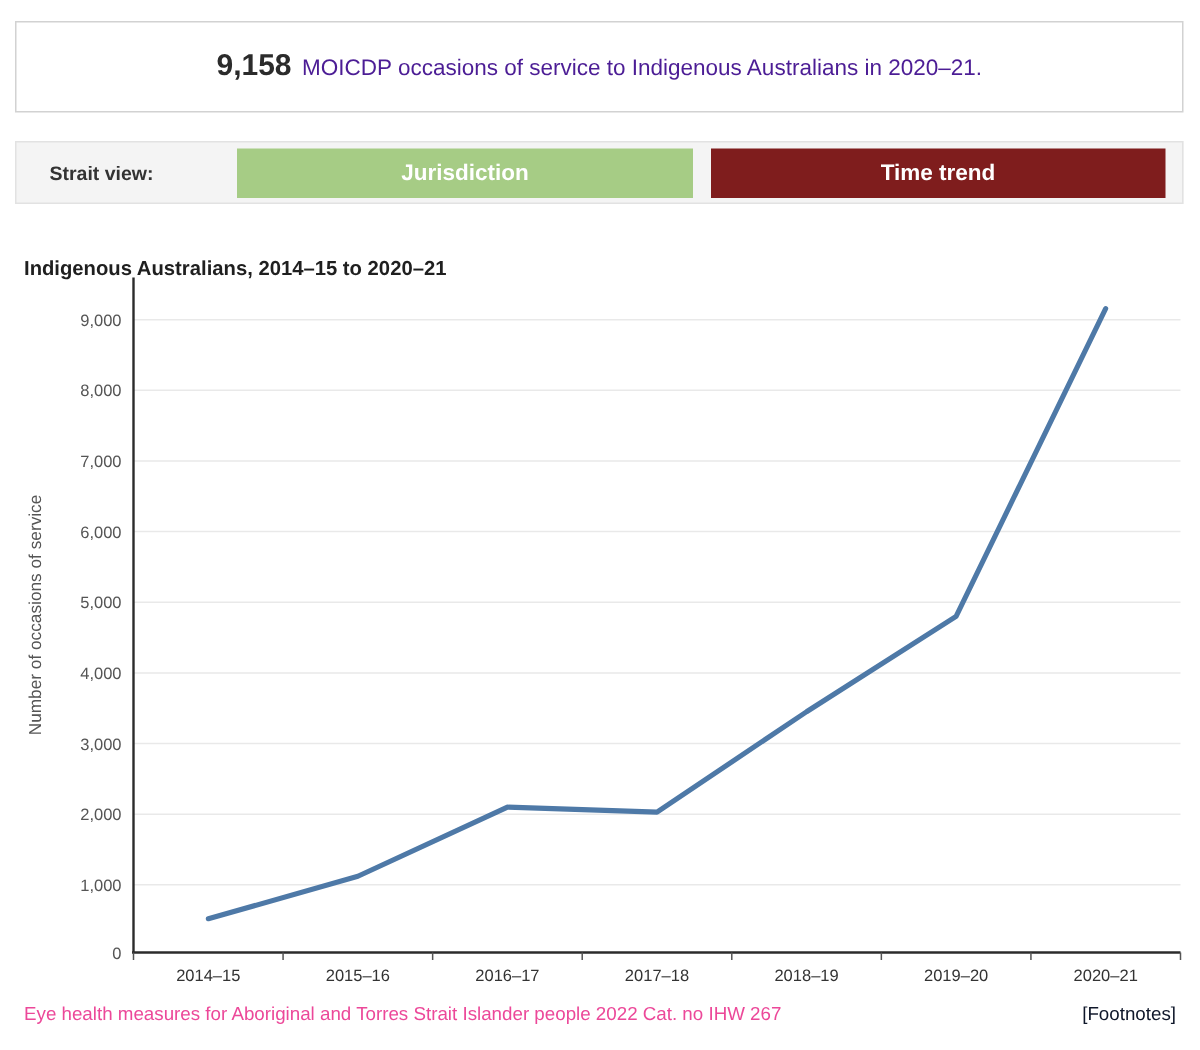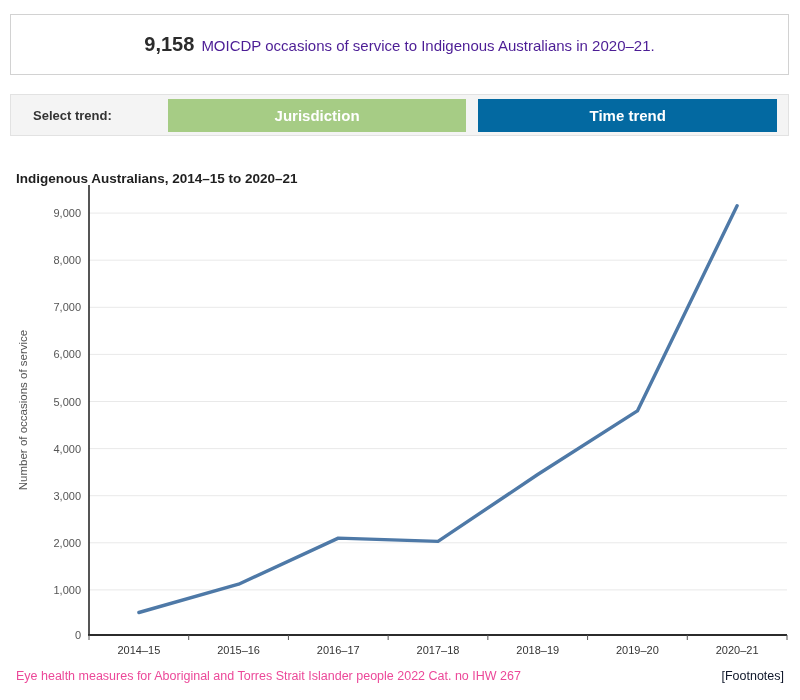--- a/index.html
+++ b/index.html
@@ -55,24 +55,24 @@
 <div id="stage">
 
   <div class="banner">
     <div class="banner-inner">
       <span class="banner-value">9,158</span>
       <span class="banner-text">MOICDP occasions of service to Indigenous Australians in 2020–21.</span>
     </div>
   </div>
 
   <div class="viewbar">
-    <span class="viewlabel">Select trend:</span>
+    <span class="viewlabel">Strait view:</span>
     <div class="viewbuttons">
         <div class="viewbtn" style="background: rgb(166, 204, 133); margin-left: 32px;">Jurisdiction</div>
-        <div class="viewbtn" style="background: #0369a1; text-align: right;">Time trend</div>
+        <div class="viewbtn" style="background: #7f1d1d; text-align: right;">Time trend</div>
       </div>
   </div>
 
   <div class="chart-title">Indigenous Australians, 2014–15 to 2020–21</div>
 
   <svg id="chart-svg" xmlns="http://www.w3.org/2000/svg">
       <line x1="89" x2="787" y1="589.9" y2="589.9" stroke="#e9e9e9" stroke-width="1"></line>
       <line x1="89" x2="787" y1="542.8" y2="542.8" stroke="#e9e9e9" stroke-width="1"></line>
       <line x1="89" x2="787" y1="495.7" y2="495.7" stroke="#e9e9e9" stroke-width="1"></line>
       <line x1="89" x2="787" y1="448.6" y2="448.6" stroke="#e9e9e9" stroke-width="1"></line>

